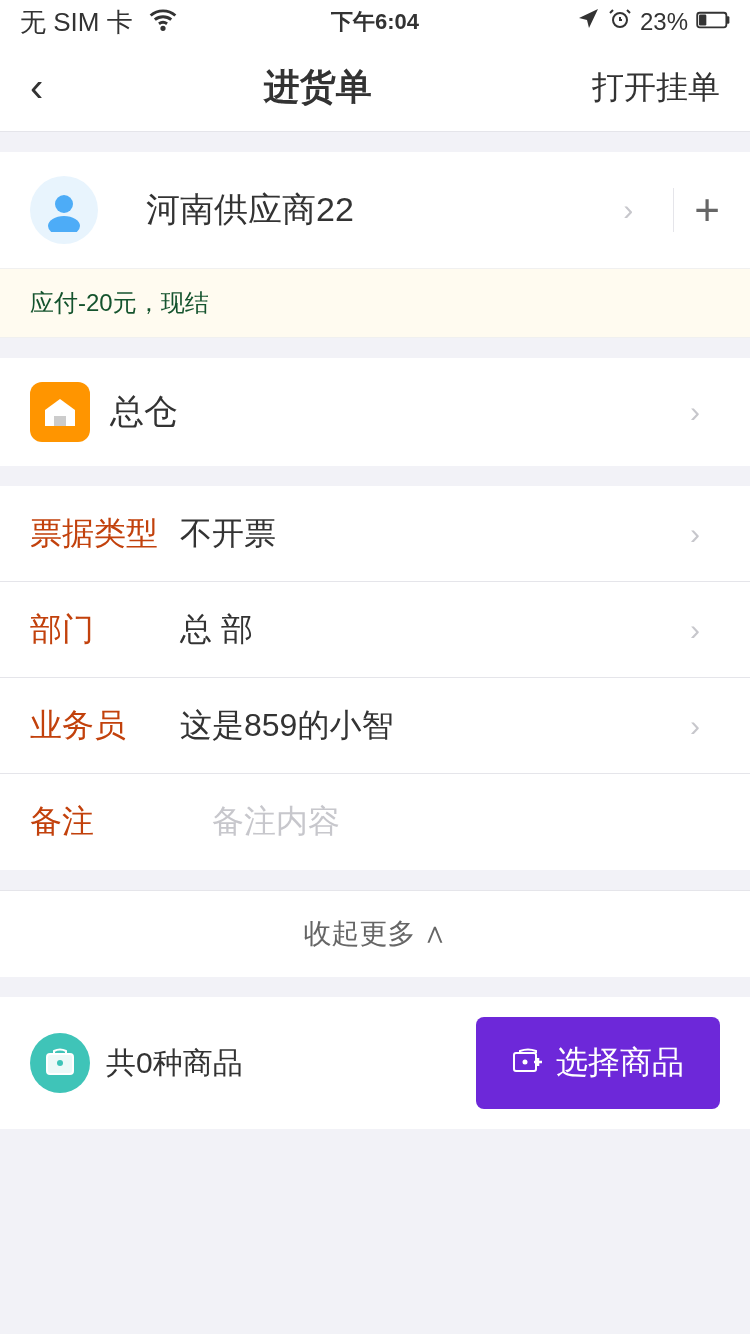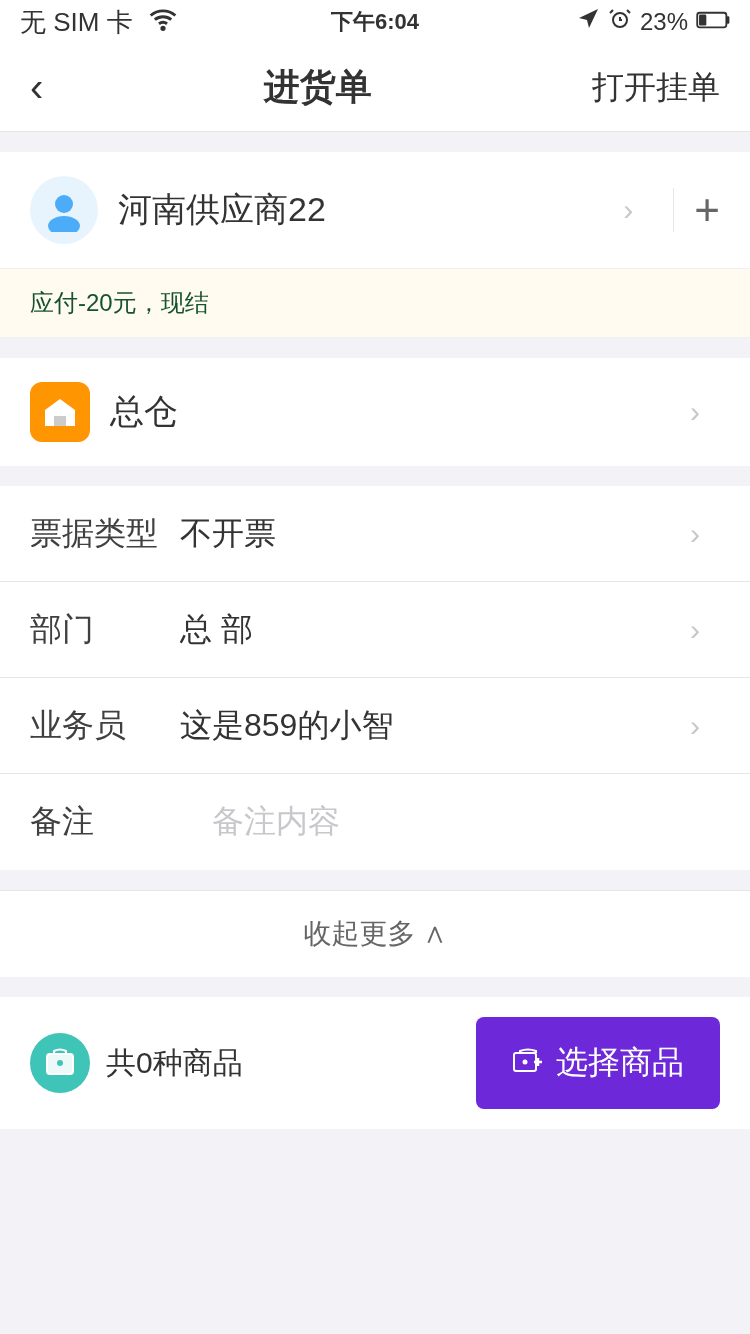--- a/index.html
+++ b/index.html
@@ -102,20 +102,21 @@
       flex-shrink: 0;
     }
     .supplier-avatar svg {
       width: 44px;
       height: 44px;
     }
     .supplier-name {
       flex: 1;
       font-size: 34px;
       color: #333;
+      margin-left: 28px;
     }
     .chevron-icon {
       color: #c7c7cc;
       font-size: 30px;
       margin-right: 20px;
     }
     .divider-v {
       width: 1px;
       height: 44px;
       background: #e5e5ea;
@@ -179,21 +180,21 @@
       align-items: center;
       padding: 0 30px;
       height: 96px;
       border-bottom: 1px solid #e5e5ea;
     }
     .form-row:last-child {
       border-bottom: none;
     }
     .form-label {
       font-size: 32px;
-      color: #404040;
+      color: #c2410c;
       width: 130px;
       flex-shrink: 0;
     }
     .form-value {
       flex: 1;
       font-size: 32px;
       color: #333;
       padding-left: 20px;
     }
     .form-value.placeholder {

